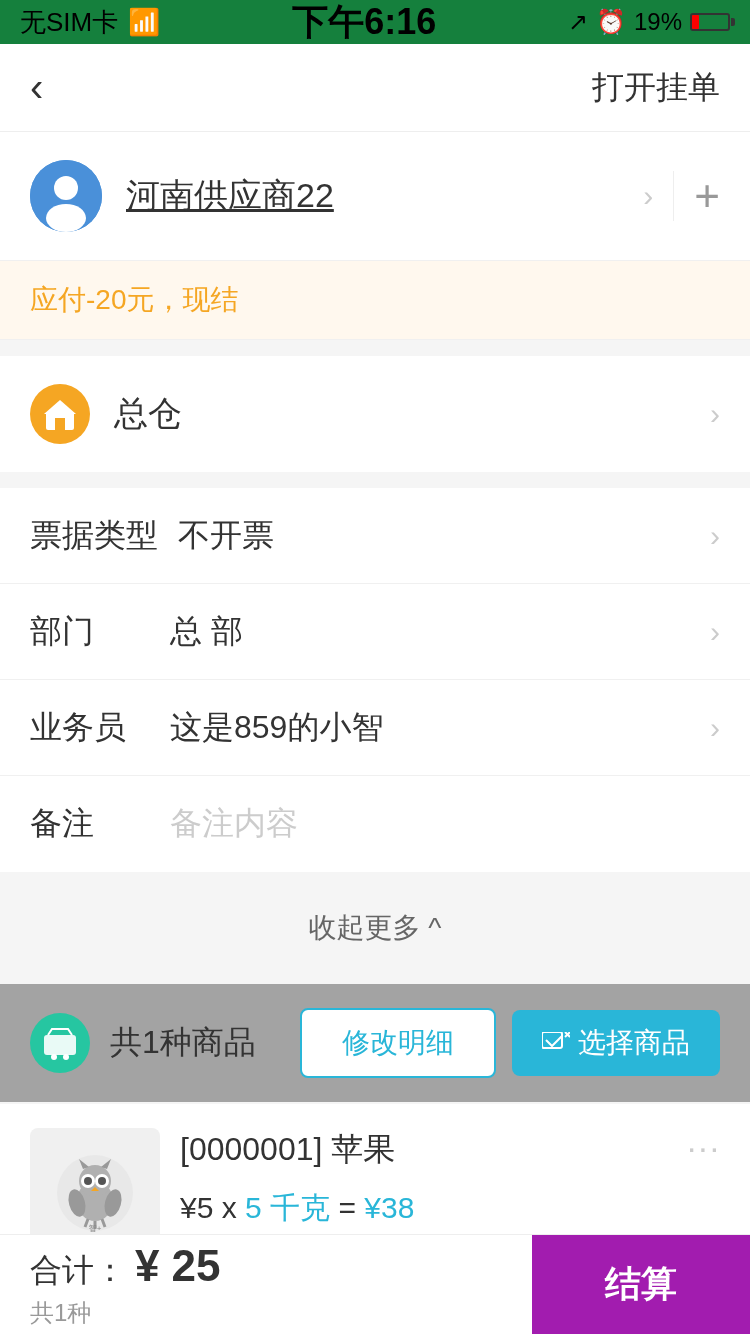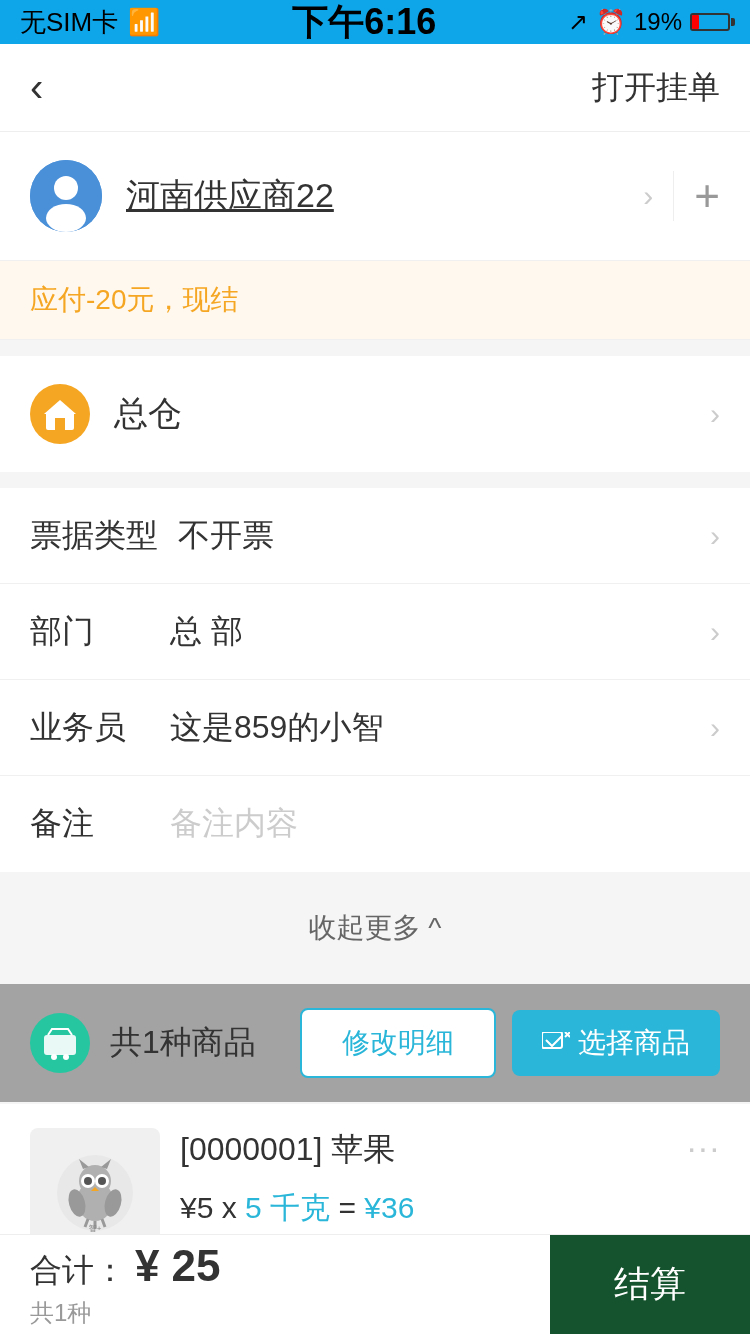--- a/index.html
+++ b/index.html
@@ -8,21 +8,21 @@
       font-family: -apple-system, 'PingFang SC', 'Helvetica Neue', sans-serif;
       background: #f5f5f5;
       width: 750px;
       min-height: 1334px;
       font-size: 32px;
       color: #333;
     }
     
     .status-bar {
       height: 44px;
-      background: #0ea5e9;
+      background: #15803d;
       display: flex;
       align-items: center;
       justify-content: space-between;
       padding: 0 20px;
       font-size: 26px;
       color: #000;
     }
     .status-left { display: flex; align-items: center; gap: 10px; }
     .status-center { font-size: 36px; font-weight: 600; }
     .status-right { display: flex; align-items: center; gap: 8px; font-size: 24px; }
@@ -290,26 +290,26 @@
     .footer-btn-hang {
       width: 200px; height: 100px;
       background: #f5a623;
       display: flex; align-items: center; justify-content: center;
       font-size: 36px;
       color: #fff;
       font-weight: 600;
       cursor: pointer;
     }
     .footer-btn-checkout {
-      width: 200px; height: 100px;
-      background: #14532d;
+      width: 218px; height: 100px;
+      background: #a21caf;
       display: flex; align-items: center; justify-content: center;
       font-size: 36px;
       color: #fff;
-      font-weight: 400;
+      font-weight: 700;
       cursor: pointer;
     }
   </style>
 </head>
 <body>
 
 <div class="status-bar">
   <div class="status-left">
     <span>无SIM卡</span>
     <span>📶</span>
@@ -451,21 +451,21 @@
         <span>[0000001]</span>
         <span> </span>
         <span>苹果</span>
       </div>
       <div class="product-price">
         <span>¥5</span>
         <span> x </span>
         <span class="price-blue">5</span>
         <span class="price-blue">千克</span>
         <span> = </span>
-        <span class="price-total">¥36</span>
+        <span class="price-total">¥38</span>
       </div>
     </div>
     <div class="product-more">···</div>
   </div>
 
   <div style="height: 110px;"></div>
 </div>
 
 <div class="footer">
   <div class="footer-total">

